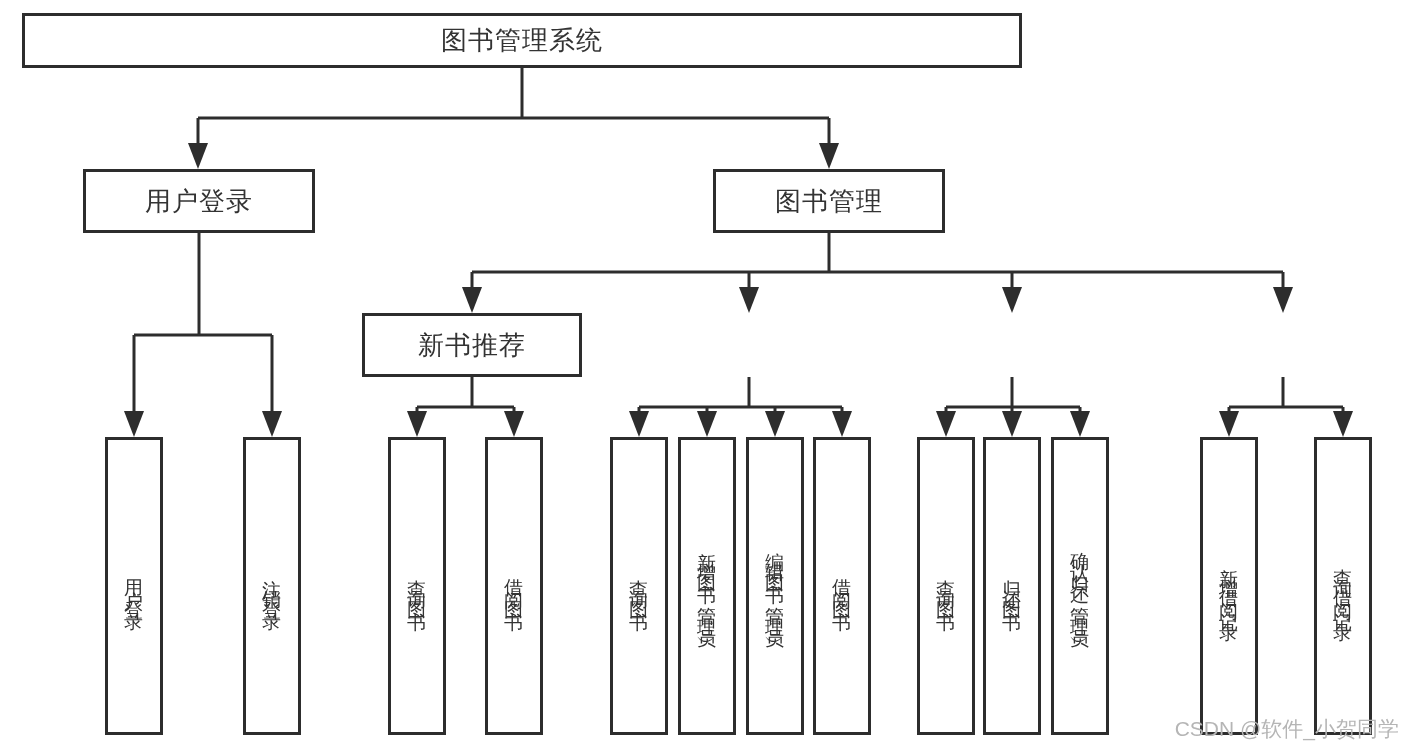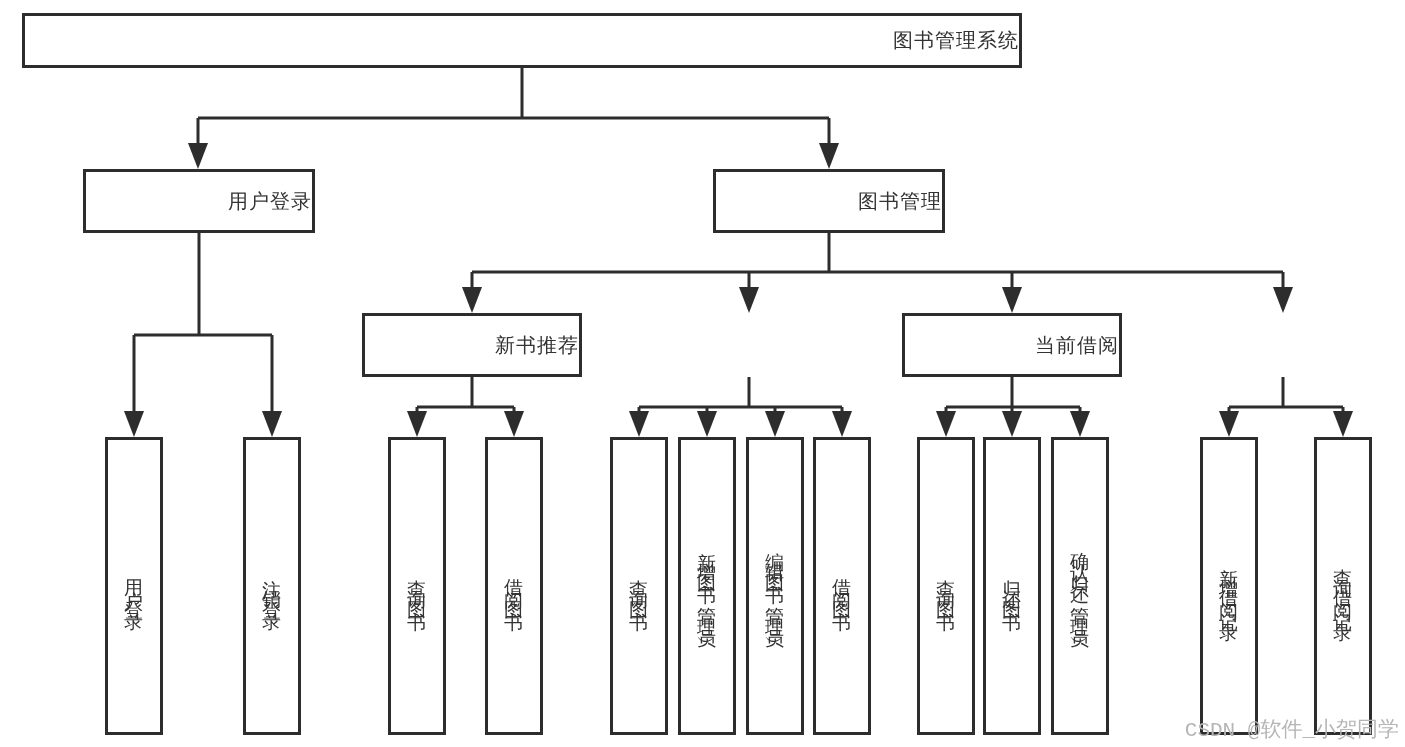--- a/index.html
+++ b/index.html
@@ -31,21 +31,21 @@
     position: absolute;
     box-sizing: border-box;
     background: var(--background);
     border: 3px solid var(--line);
     display: flex;
     align-items: center;
     justify-content: center;
     z-index: 1;
     color: var(--text);
   }
-  .node { font-size: 20px; letter-spacing: 1px; justify-content: flex-end; }
+  .node { font-size: 26px; letter-spacing: 1px; }
   .node.root { left: 22px; top: 13px; width: 1000px; height: 55px; }
   .node.lvl2 { top: 169px; width: 232px; height: 64px; }
   .node.lvl3 { top: 313px; width: 220px; height: 64px; }
   .leaf { top: 437px; width: 58px; height: 298px; }
   .leaf span {
     writing-mode: vertical-rl;
     text-orientation: mixed;
     font-size: 19px;
     line-height: 1;
     letter-spacing: 11px;
@@ -53,21 +53,20 @@
     white-space: nowrap;
   }
   .watermark {
     position: absolute;
     right: 6px;
     bottom: 4px;
     font-size: 21px;
     color: var(--watermark);
     z-index: 2;
     white-space: nowrap;
-    font-family: Liberation Mono, monospace;
   }
 </style>
 </head>
 <body>
 
 <div class="canvas">
 
   <svg class="connectors" width="1405" height="747" viewBox="0 0 1405 747">
 
     <path class="wire" d="M522 68 V118"></path>
@@ -137,23 +136,20 @@
   <div class="node lvl2" style="left:83px">
     <span>用户登录</span>
   </div>
   <div class="node lvl2" style="left:713px">
     <span>图书管理</span>
   </div>
 
   <div class="node lvl3" style="left:362px">
     <span>新书推荐</span>
   </div>
-  <div class="node lvl3" style="left:902px">
-    <span>当前借阅</span>
-  </div>
 
   <div class="leaf" style="left:105px">
     <span>用户登录</span>
   </div>
   <div class="leaf" style="left:243px">
     <span>注销登录</span>
   </div>
 
   <div class="leaf" style="left:388px">
     <span>查询图书</span>

